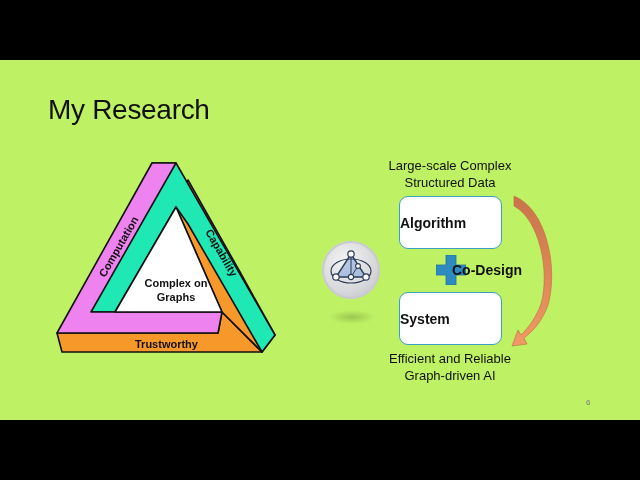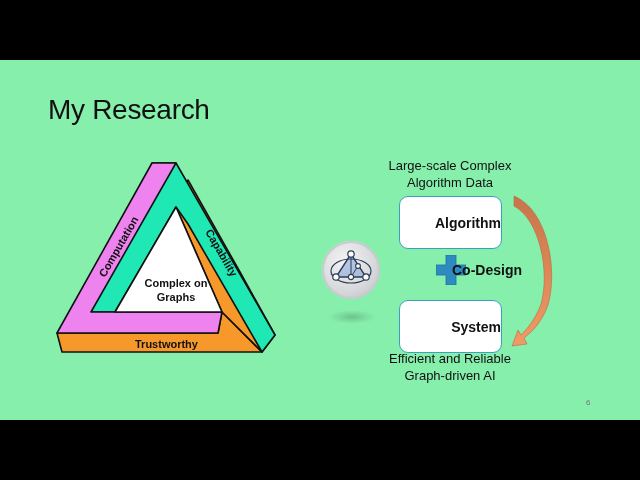--- a/index.html
+++ b/index.html
@@ -1,21 +1,21 @@
 <!DOCTYPE html>
 <html><head>
   <meta charset="utf-8">
   <style>
     html, body { margin: 0; padding: 0; }
     body {
       width: 640px; height: 480px; background: #000; position: relative; overflow: hidden;
       font-family: "Liberation Sans", "DejaVu Sans", sans-serif;
     }
     .slide {
-      position: absolute; left: 0; top: 60px; width: 640px; height: 360px; background: #86efac;
+      position: absolute; left: 0; top: 60px; width: 640px; height: 360px; background: #bef264;
     }
     .title {
       position: absolute; left: 48px; top: 34px; font-size: 28px; color: #111; letter-spacing: -0.3px;
       font-family: "Liberation Sans", "DejaVu Sans", sans-serif;
     }
     .tri-svg { position: absolute; left: 0; top: 0; }
     .tri-label { font-family: "Liberation Sans", "DejaVu Sans", sans-serif; font-weight: bold; fill: #111; }
     .center-text {
       position: absolute; left: 124px; top: 216px; width: 104px; text-align: center;
       font-size: 11px; font-weight: bold; color: #111; line-height: 14px;
@@ -29,25 +29,25 @@
       position: absolute; left: 328px; top: 250px; width: 48px; height: 14px; border-radius: 50%;
       background: radial-gradient(ellipse at center, rgba(0,0,0,0.18) 0%, rgba(0,0,0,0) 70%);
     }
     .caption {
       position: absolute; width: 180px; text-align: center; font-size: 13px; color: #111; line-height: 17px;
     }
     .cap-top { left: 360px; top: 97px; }
     .cap-bottom { left: 360px; top: 290px; }
     .box {
       position: absolute; width: 101px; height: 51px; border: 1.5px solid #3aa0c0; border-radius: 9px;
-      display: flex; align-items: center; justify-content: flex-end; font-weight: bold; font-size: 14px; color: #111;
+      display: flex; align-items: center; justify-content: flex-start; font-weight: bold; font-size: 14px; color: #111;
       background: #fff;
     }
     .box-algo { left: 399px; top: 136px; }
-    .box-sys { left: 399px; top: 232px; margin-top: 8px; }
+    .box-sys { left: 399px; top: 232px; }
     .plus { position: absolute; left: 436px; top: 195px; width: 30px; height: 30px; }
     .codesign { position: absolute; left: 452px; top: 202px; font-size: 14px; font-weight: bold; color: #111; }
     .arrow-svg { position: absolute; left: 0; top: 0; }
     .page-num { position: absolute; left: 586px; top: 338px; font-size: 8px; color: #777; }
   </style>
 </head>
 <body>
 
 <div class="slide">
   <div class="title">My Research</div>
@@ -85,21 +85,21 @@
       <circle cx="14" cy="36" r="3.2" fill="#fff" stroke="#2b3d55" stroke-width="1.2"></circle>
       <circle cx="44" cy="36" r="3.2" fill="#fff" stroke="#2b3d55" stroke-width="1.2"></circle>
       <circle cx="29" cy="36" r="2.6" fill="#fff" stroke="#2b3d55" stroke-width="1.1"></circle>
       <circle cx="36" cy="25" r="2.4" fill="#fff" stroke="#2b3d55" stroke-width="1.1"></circle>
     </svg>
   </div>
   <div class="badge-shadow"></div>
 
   <div class="caption cap-top">
     <div>Large-scale Complex</div>
-    <div>Algorithm Data</div>
+    <div>Structured Data</div>
   </div>
 
   <div class="box box-algo">
     <span>Algorithm</span>
   </div>
 
   <svg class="plus" viewBox="0 0 30 30">
     <path d="M10,0 H20 V10 H30 V20 H20 V30 H10 V20 H0 V10 H10 Z" fill="#2E8BC0" stroke="#1e6f9e" stroke-width="0.8"></path>
   </svg>
   <div class="codesign">Co-Design</div>

